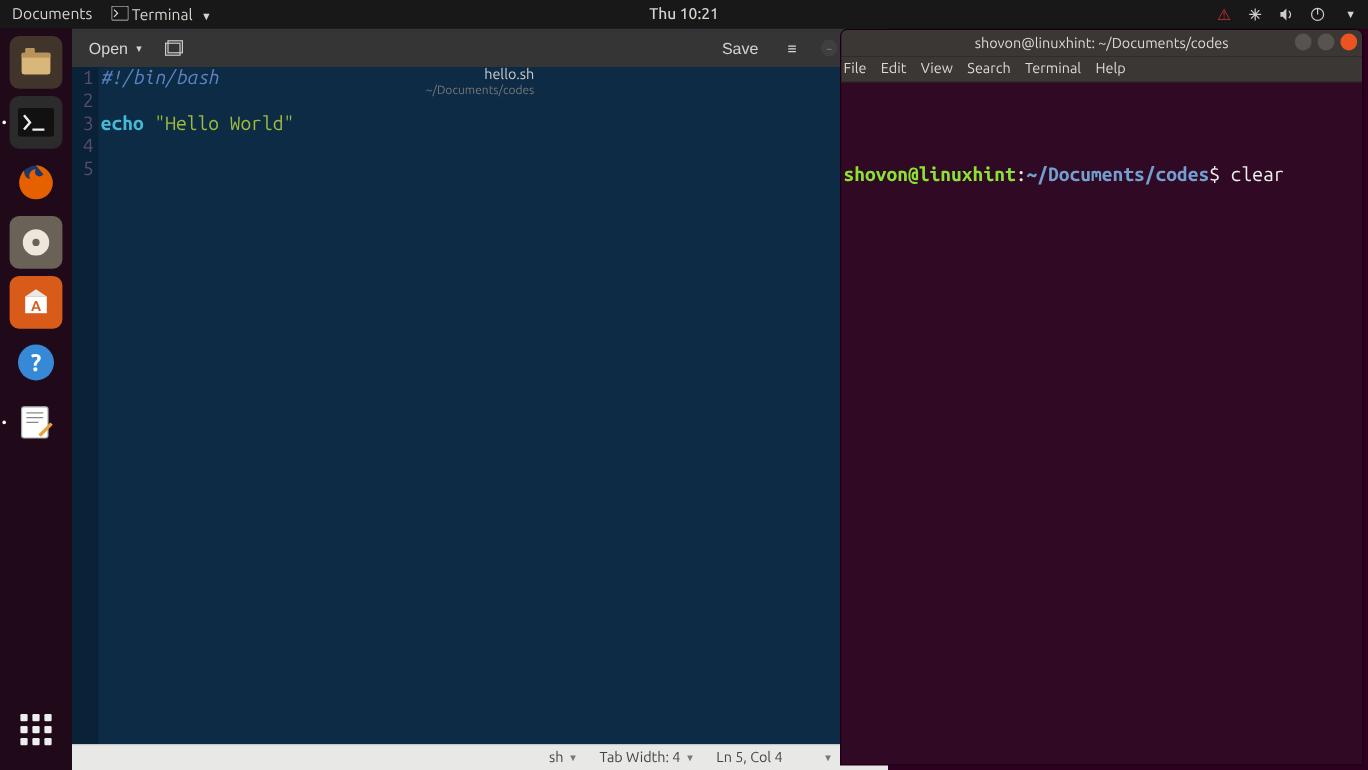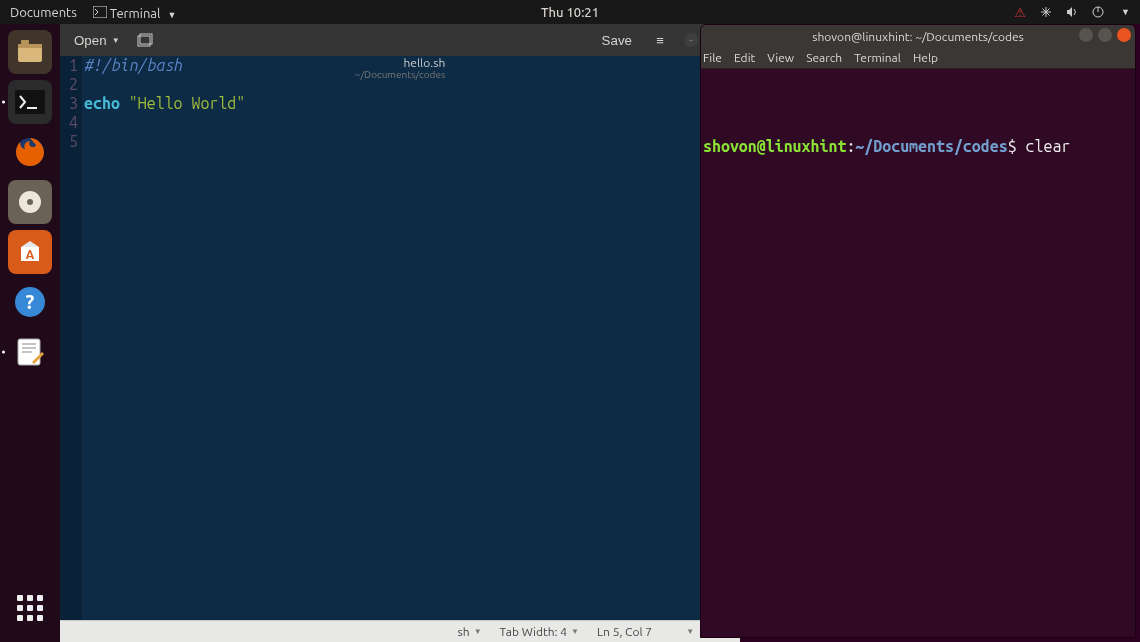--- a/index.html
+++ b/index.html
@@ -349,21 +349,21 @@
     <span class="sp"></span>
     <span class="status-item">
         <span>sh</span>
         <span class="tri">▼</span>
       </span>
     <span class="status-item">
         <span>Tab Width: 4</span>
         <span class="tri">▼</span>
       </span>
     <span class="status-item">
-        <span>Ln 5, Col 7</span>
+        <span>Ln 5, Col 4</span>
         <span class="tri" style="margin-left:30px">▼</span>
       </span>
     <span class="status-item">INS</span>
   </div>
 </div>
 
 <div class="term">
   <div class="term-title">
     <span>shovon@linuxhint: ~/Documents/codes</span>
     <div class="term-winctl">

